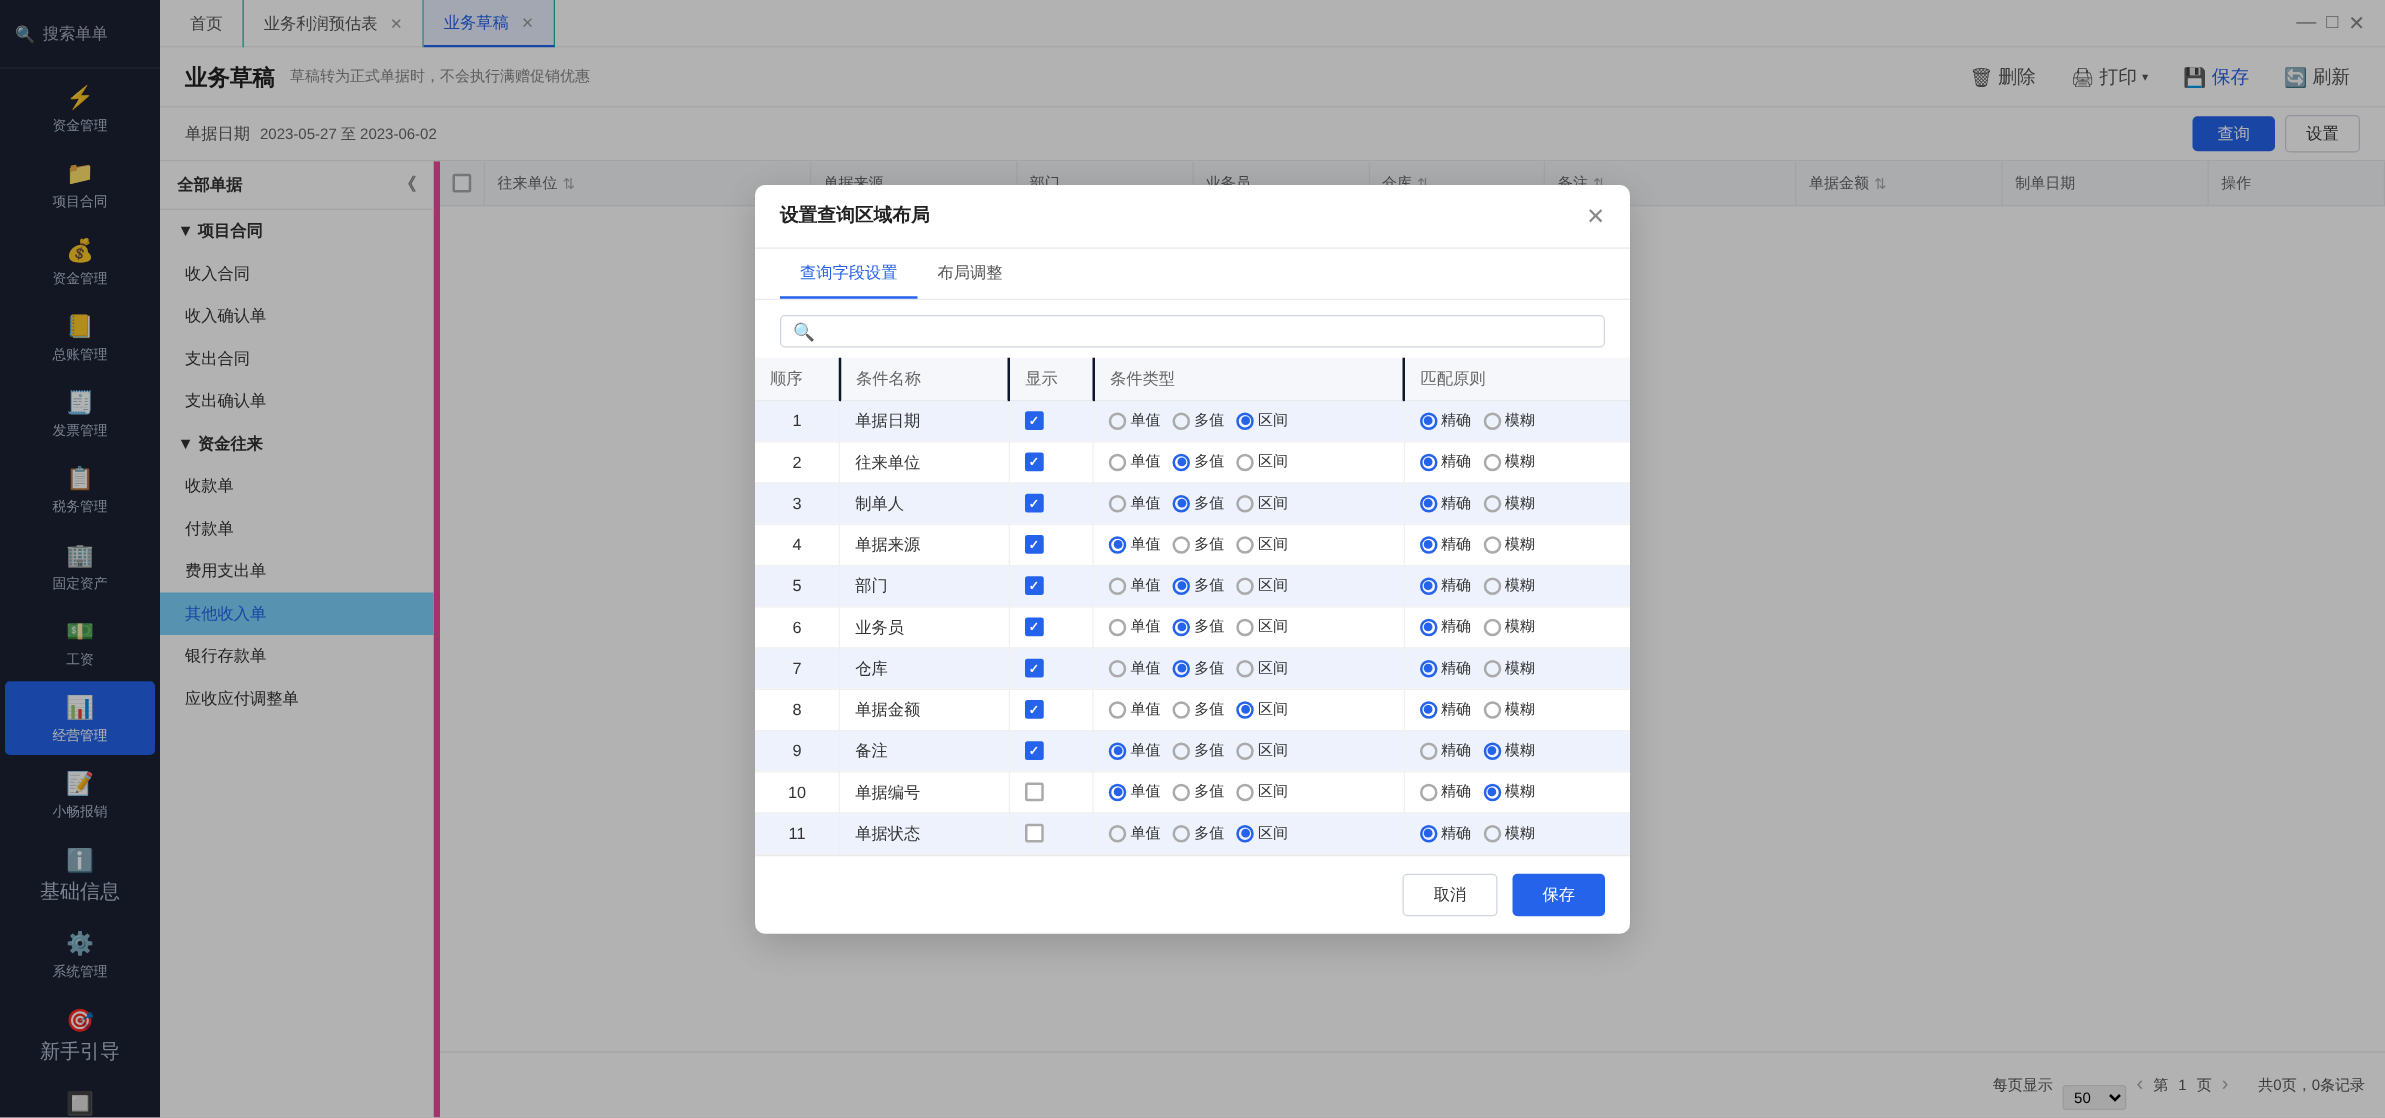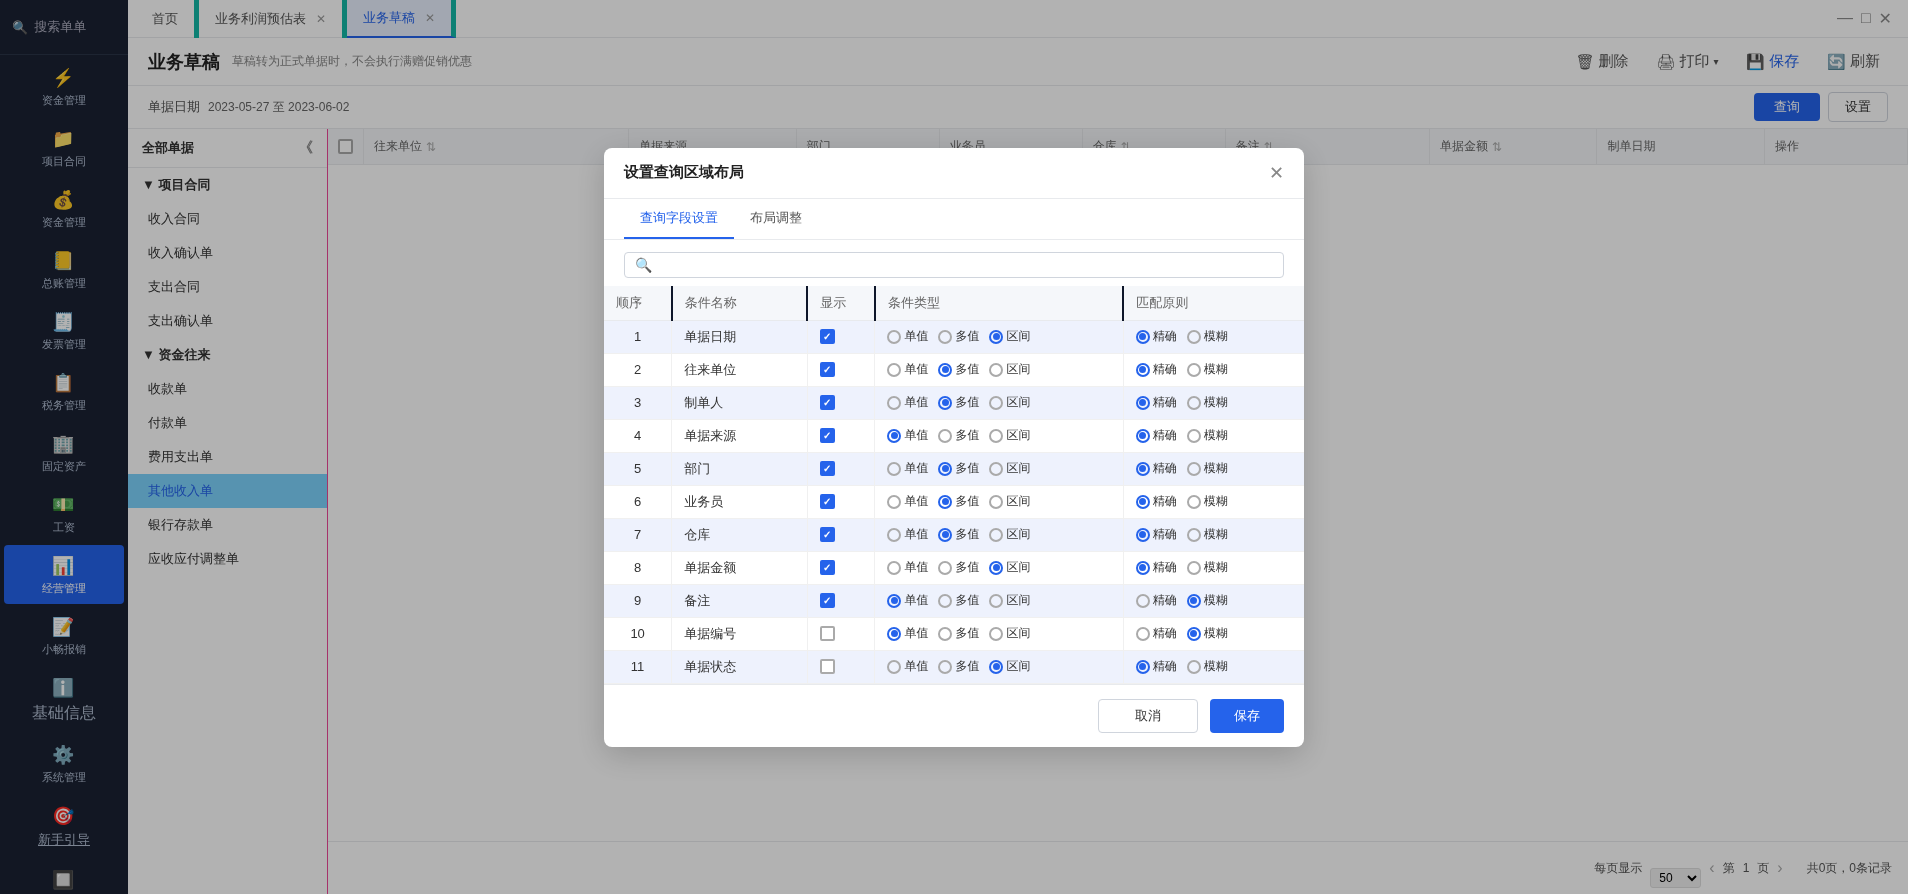--- a/index.html
+++ b/index.html
@@ -63,21 +63,21 @@
       gap: 0;
     }
     .tab {
       display: flex;
       align-items: center;
       padding: 0 16px;
       height: 38px;
       font-size: 13px;
       color: #555;
       cursor: pointer;
-      border-right: 5px solid #14b8a6;
+      border-right: 1px solid #14b8a6;
       gap: 6px;
     }
     .tab.active {
       background: #e8f0fe;
       color: #2563eb;
       border-bottom: 2px solid #2563eb;
     }
     .tab .close-icon { font-size: 12px; color: #999; margin-left: 4px; }
     .tab-spacer { flex: 1; }
     .tab-window-controls { display: flex; gap: 8px; padding-right: 8px; }
@@ -146,23 +146,23 @@
 
     
     .content-area {
       display: flex;
       flex: 1;
       overflow: hidden;
     }
 
     
     .left-panel {
-      width: 200px;
+      width: 224px;
       background: #fff;
-      border-right: 1px solid #ec4899;
+      border-right: 5px solid #ec4899;
       display: flex;
       flex-direction: column;
       flex-shrink: 0;
     }
     .left-panel-header {
       display: flex;
       align-items: center;
       justify-content: space-between;
       padding: 10px 14px;
       border-bottom: 1px solid #e8eaed;
@@ -378,21 +378,21 @@
 
     
     .modal-footer {
       display: flex;
       justify-content: flex-end;
       gap: 12px;
       padding: 14px 20px;
       border-top: 1px solid #e8eaed;
     }
     .btn-cancel {
-      padding: 7px 36px;
+      padding: 7px 24px;
       border: 1px solid #d0d5dd;
       background: #fff;
       border-radius: 4px;
       font-size: 13px;
       color: #333;
       cursor: pointer;
     }
     .btn-save {
       padding: 7px 24px;
       border: none;
@@ -462,21 +462,21 @@
       <div class="sidebar-item">
         <span class="icon">ℹ️</span>
         <span style="font-size:16px;">基础信息</span>
       </div>
       <div class="sidebar-item">
         <span class="icon">⚙️</span>
         <span style="font-size:11px;">系统管理</span>
       </div>
       <div class="sidebar-item">
         <span class="icon">🎯</span>
-        <span style="font-size:13px;text-decoration:underline;">新手引导</span>
+        <span style="font-size:16px;">新手引导</span>
       </div>
       <div class="sidebar-item">
         <span class="icon">🔲</span>
         <span style="font-size:11px;">应用中心</span>
       </div>
     </div>
 </div>
 
 <div class="main-area">
 

